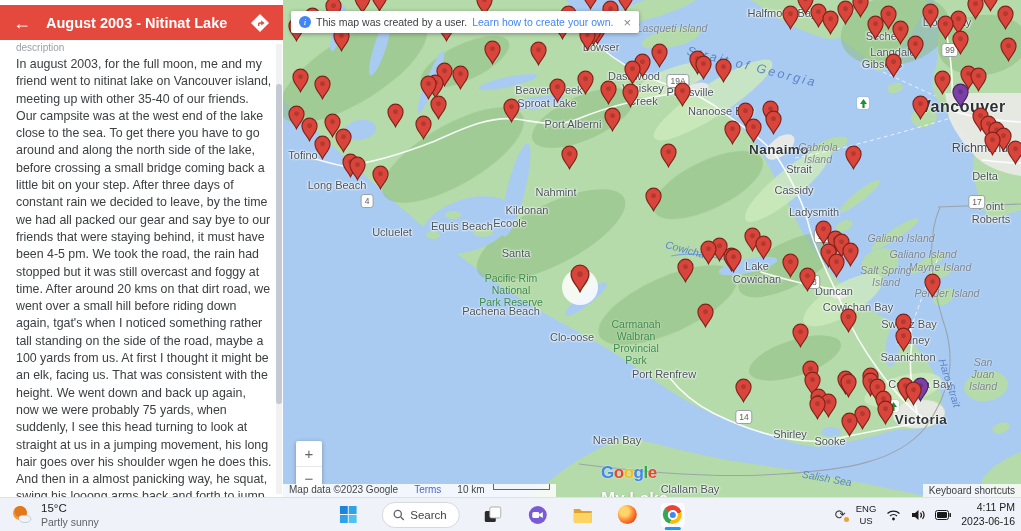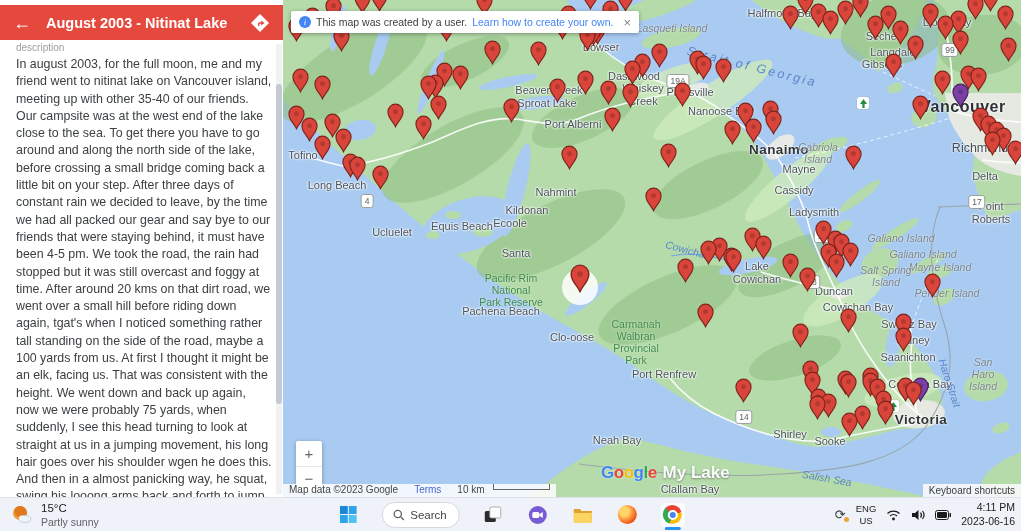--- a/index.html
+++ b/index.html
@@ -45,21 +45,21 @@
   .info-i{width:12px;height:12px;border-radius:50%;background:#4285f4;color:#fff;font-size:9px;
     display:flex;align-items:center;justify-content:center;font-family:"Liberation Serif",serif;font-style:italic;flex:0 0 auto;}
   .banner-link{color:#4285f4;cursor:pointer;}
   .banner-x{color:#80868b;font-size:13px;margin-left:5px;cursor:pointer;line-height:1;}
 
   .zoomctl{position:absolute;left:13px;top:441px;width:26px;height:50px;background:#fff;border-radius:2px;
     box-shadow:0 1px 4px rgba(0,0,0,.3);display:flex;flex-direction:column;z-index:6;}
   .zbtn{flex:1;display:flex;align-items:center;justify-content:center;font-size:15px;color:#666;cursor:pointer;}
   .zbtn + .zbtn{border-top:1px solid #e6e6e6;}
 
-  .watermark{position:absolute;left:318px;top:463px;z-index:5;display:flex;align-items:baseline;gap:6px;pointer-events:none;}
+  .watermark{position:absolute;left:318px;top:463px;z-index:5;display:flex;align-items:baseline;gap:6px;pointer-events:none;flex-direction:column;}
   .gword{font-size:17px;font-weight:bold;letter-spacing:-.5px;text-shadow:0 0 2px rgba(255,255,255,.7);}
   .mymaps{font-size:17px;font-weight:bold;color:#fff;opacity:.95;text-shadow:0 1px 2px rgba(90,90,90,.7);}
 
   .attribution{position:absolute;left:0;bottom:0;height:13px;z-index:7;background:rgba(255,255,255,.85);
     display:flex;align-items:flex-start;font-size:10px;color:#444;padding:0 6px;gap:16px;white-space:nowrap;}
   .scalebar{width:55px;height:5px;border-left:1px solid #666;border-right:1px solid #666;border-bottom:1px solid #666;margin-left:-8px;}
   .kbd{position:absolute;right:0;bottom:0;height:13px;z-index:7;background:rgba(248,249,250,.9);
     display:flex;align-items:center;font-size:10px;color:#3c4043;padding:0 6px;white-space:nowrap;}
 
   
@@ -239,39 +239,39 @@
         <div class="mlabel lbl-town" style="left: 273px; top: 192px;">Nahmint</div>
         <div class="mlabel lbl-town" style="left: 233px; top: 253px;">Santa</div>
         <div class="mlabel lbl-town" style="left: 360px; top: 95px;">Whiskey
 Creek</div>
         <div class="mlabel lbl-town" style="left: 351px; top: 76px;">Dashwood</div>
         <div class="mlabel lbl-town" style="left: 407px; top: 92px;">Parksville</div>
         <div class="mlabel lbl-town" style="left: 438px; top: 111px;">Nanoose Bay</div>
         <div class="mlabel lbl-city" style="left: 496px; top: 150px;">Nanaimo</div>
         <div class="mlabel lbl-area" style="left: 535px; top: 153px;">Gabriola
 Island</div>
-        <div class="mlabel lbl-town" style="left: 516px; top: 169px;">Mayne</div>
+        <div class="mlabel lbl-town" style="left: 516px; top: 169px;">Strait</div>
         <div class="mlabel lbl-town" style="left: 511px; top: 190px;">Cassidy</div>
         <div class="mlabel lbl-town" style="left: 531px; top: 212px;">Ladysmith</div>
         <div class="mlabel lbl-area" style="left: 618px; top: 238px;">Galiano Island</div>
         <div class="mlabel lbl-area" style="left: 640px; top: 254px;">Galiano Island</div>
         <div class="mlabel lbl-area" style="left: 657px; top: 267px;">Mayne Island</div>
         <div class="mlabel lbl-area" style="left: 603px; top: 276px;">Salt Spring
 Island</div>
         <div class="mlabel lbl-area" style="left: 664px; top: 293px;">Pender Island</div>
         <div class="mlabel lbl-water" style="left: 405px; top: 250px; transform: translate(-50%, -50%) rotate(15deg);">Cowichan</div>
         <div class="mlabel lbl-town" style="left: 474px; top: 273px;">Lake
 Cowichan</div>
         <div class="mlabel lbl-town" style="left: 551px; top: 291px;">Duncan</div>
         <div class="mlabel lbl-town" style="left: 575px; top: 307px;">Cowichan Bay</div>
         <div class="mlabel lbl-town" style="left: 626px; top: 324px;">Swartz Bay</div>
         <div class="mlabel lbl-town" style="left: 630px; top: 340px;">Sidney</div>
         <div class="mlabel lbl-town" style="left: 625px; top: 357px;">Saanichton</div>
         <div class="mlabel lbl-town" style="left: 637px; top: 384px;">Cordova Bay</div>
-        <div class="mlabel lbl-area" style="left: 700px; top: 374px;">San Haro
+        <div class="mlabel lbl-area" style="left: 700px; top: 374px;">San Juan
 Island</div>
         <div class="mlabel lbl-water" style="left: 667px; top: 383px; transform: translate(-50%, -50%) rotate(72deg);">Haro Strait</div>
         <div class="mlabel lbl-park" style="left: 204px; top: 290px;">Pacific Rim
 National
 Park Reserve</div>
         <div class="mlabel lbl-town" style="left: 218px; top: 311px;">Pachena Beach</div>
         <div class="mlabel lbl-town" style="left: 289px; top: 337px;">Clo-oose</div>
         <div class="mlabel lbl-park" style="left: 329px; top: 342px;">Carmanah
 Walbran
 Provincial

